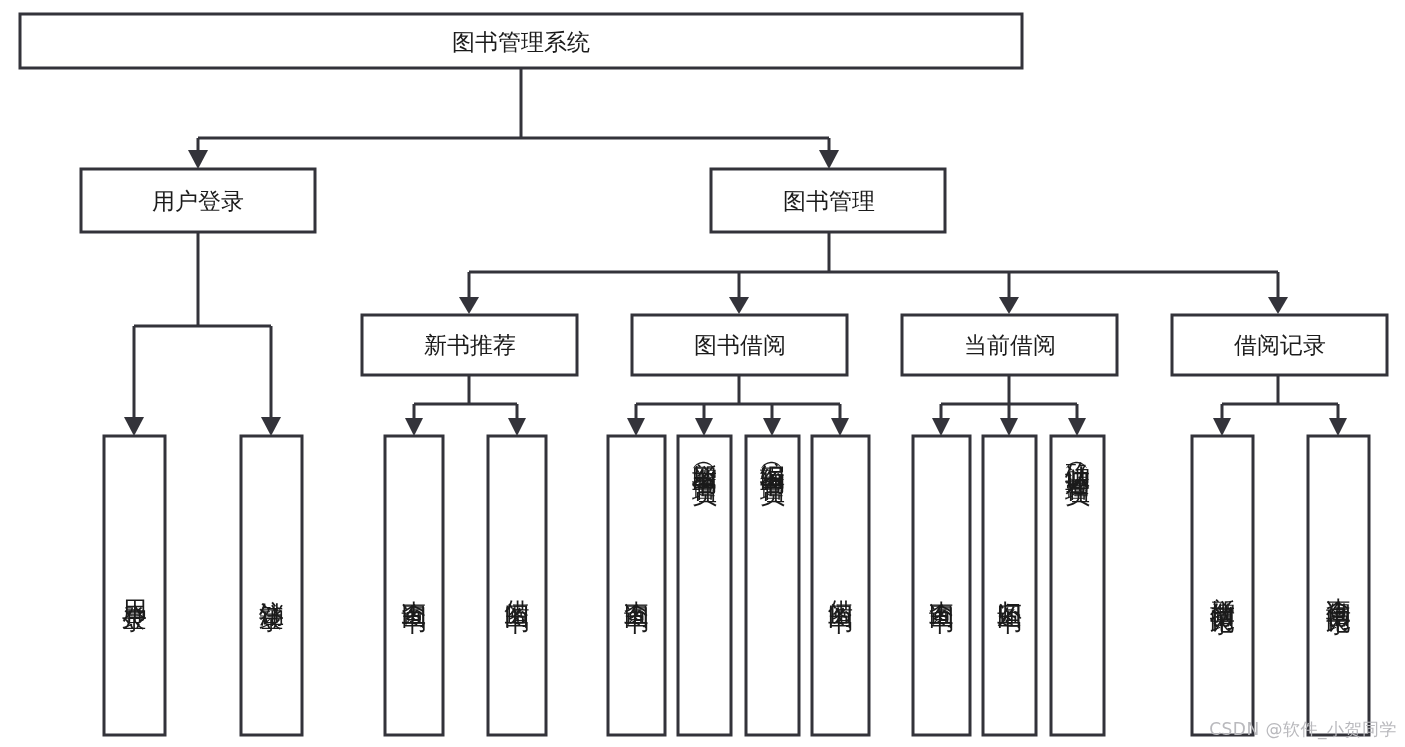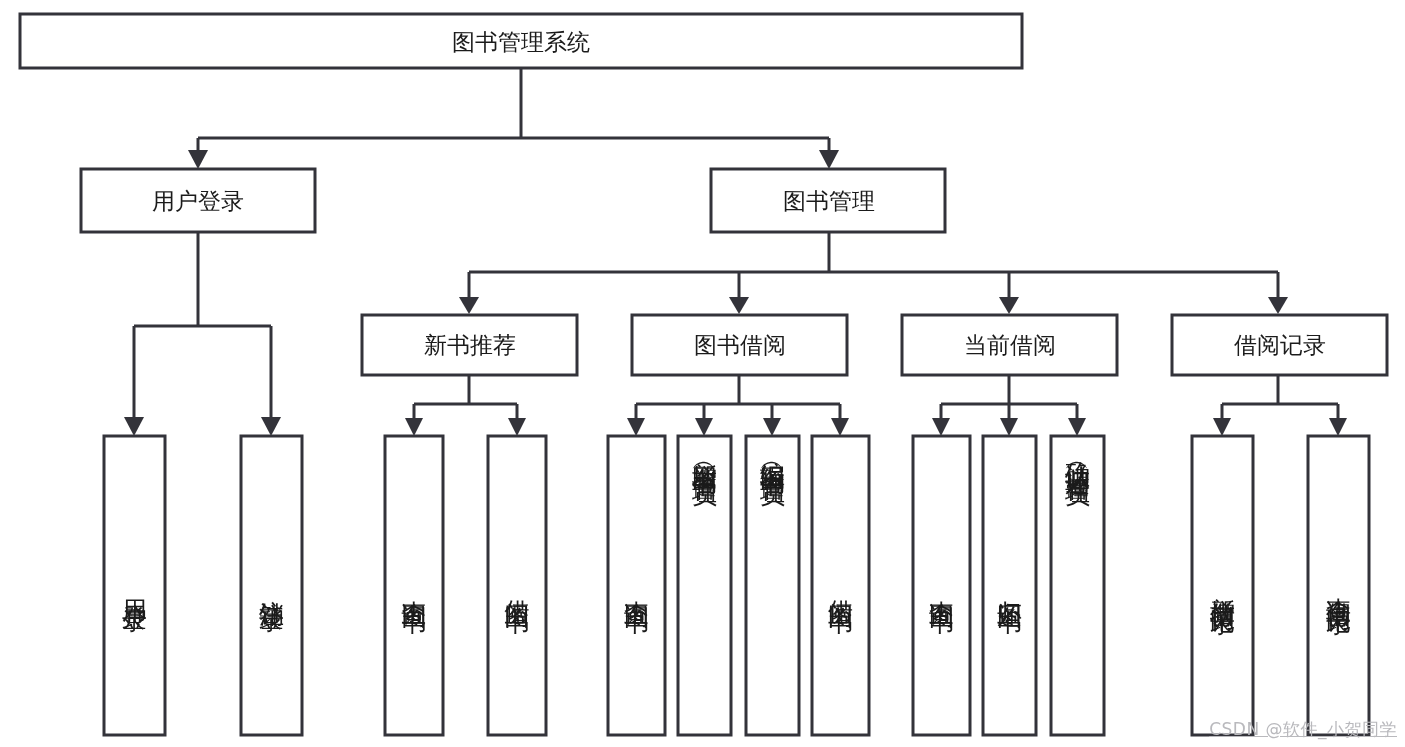--- a/index.html
+++ b/index.html
@@ -70,21 +70,20 @@
   }
   .watermark {
     position: absolute;
     right: 8px;
     bottom: 6px;
     font-family: "DejaVu Sans", "Liberation Sans", sans-serif;
     font-size: 17px;
     color: #b9b9bd;
     letter-spacing: 0.5px;
     white-space: nowrap;
-    text-decoration: underline;
   }
 </style>
 </head>
 <body>
 
 <div id="diagram-root">
 
   <svg id="tree-svg" viewBox="0 0 1405 747">
 
     <g>

